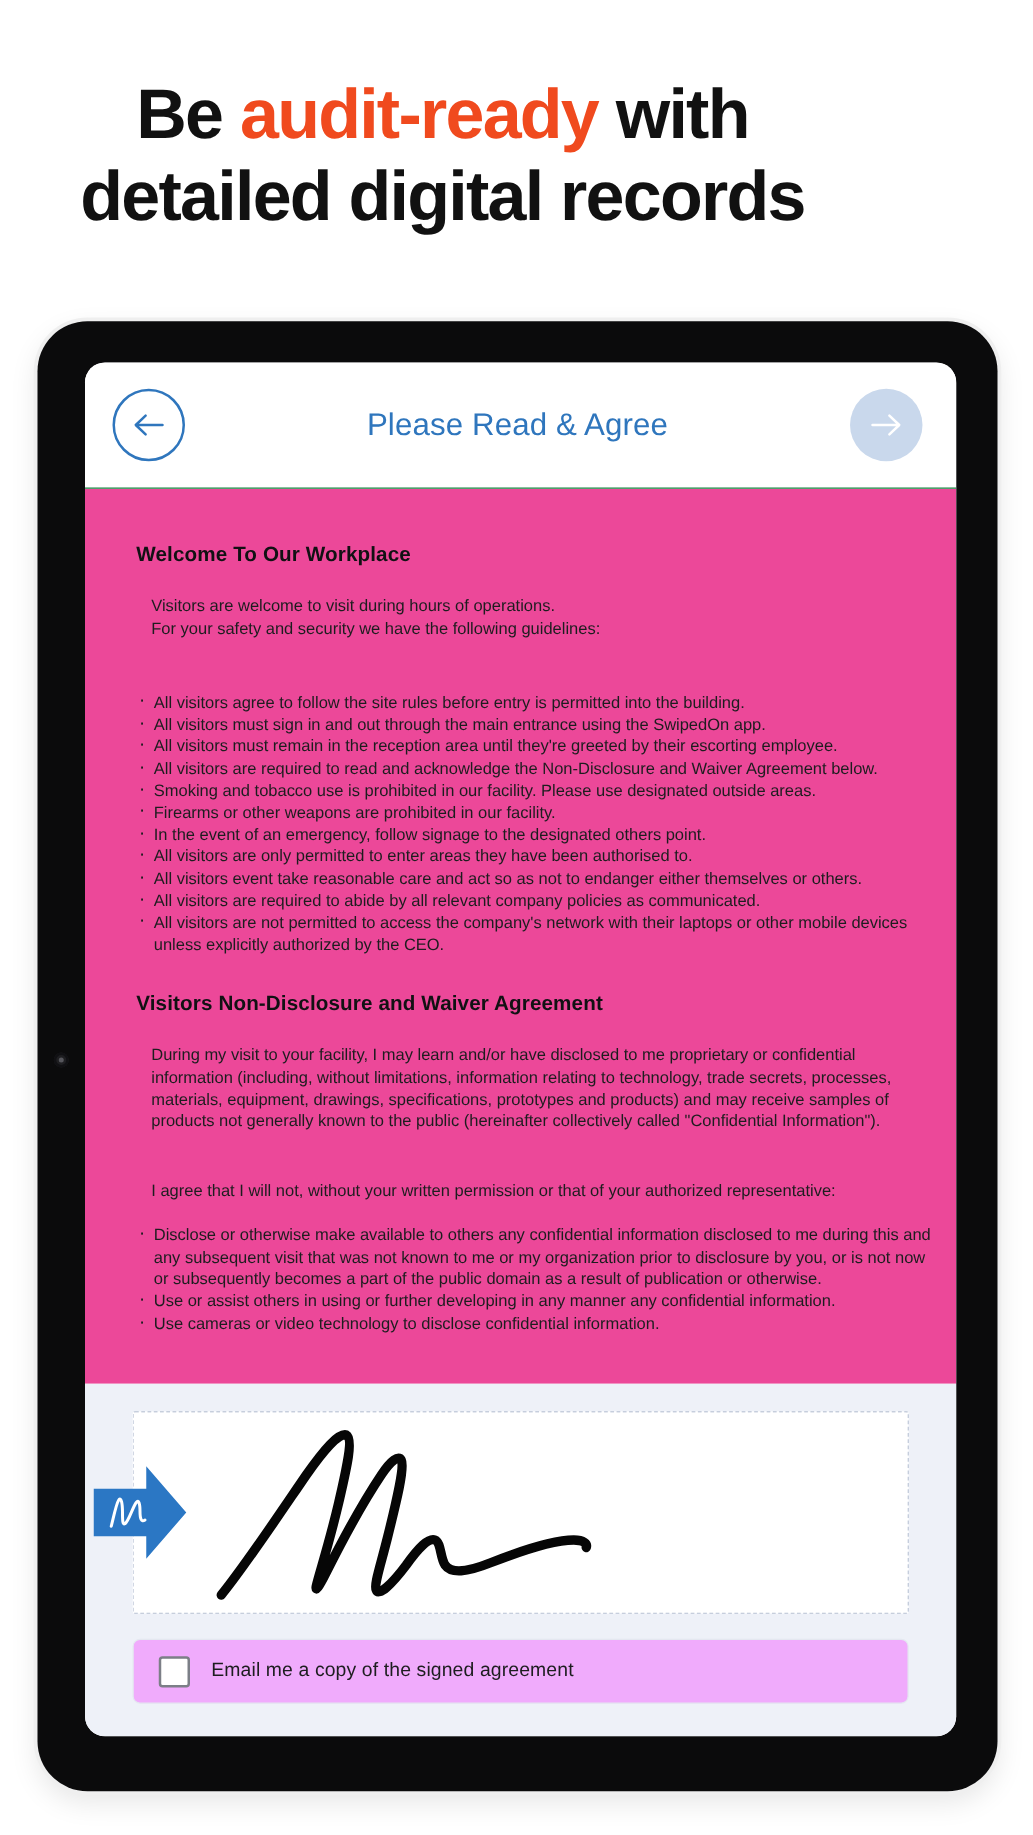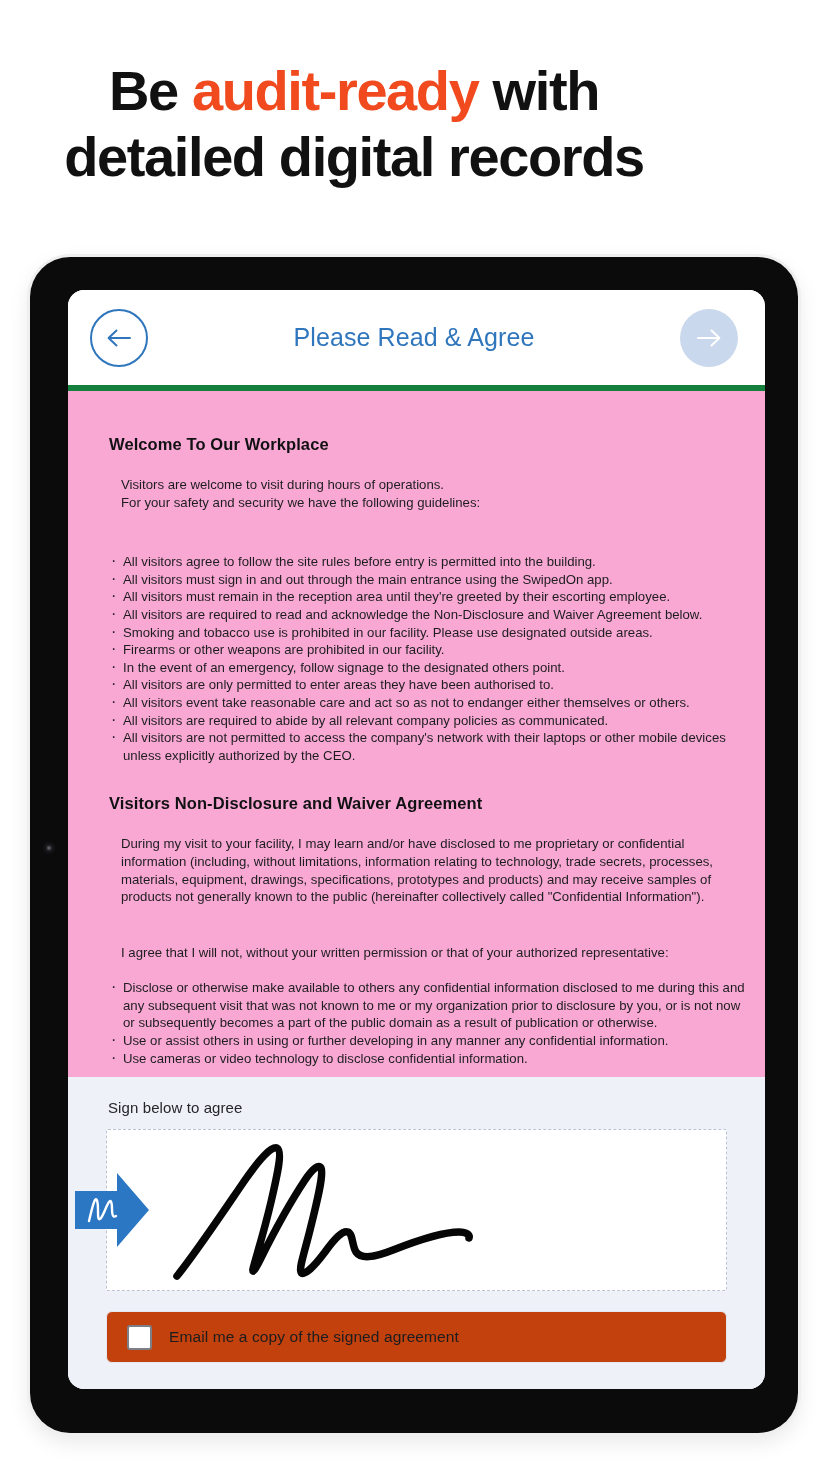--- a/index.html
+++ b/index.html
@@ -71,21 +71,21 @@
     display: flex;
     flex-direction: column;
     position: relative;
   }
 
   
   .app-header {
     height: 101px;
     flex: 0 0 101px;
     background: #ffffff;
-    border-bottom: 6px solid #15803d;
+    border-bottom: 1px solid #15803d;
     display: flex;
     align-items: center;
     padding: 0 27px 0 22px;
     box-sizing: border-box;
     position: relative;
   }
   .nav-btn {
     width: 58px;
     height: 58px;
     border-radius: 50%;
@@ -112,21 +112,21 @@
     letter-spacing: .1px;
   }
 
   
   .doc {
     flex: 1 1 auto;
     overflow: hidden;
     padding: 44px 18px 10px 41px;
     box-sizing: border-box;
     color: #1d1d1f;
-    background: #f9a8d4;
+    background: #ec4899;
   }
   .doc h2 {
     margin: 0 0 22px 0;
     font-size: 16.5px;
     font-weight: 700;
     color: #111113;
     letter-spacing: .1px;
   }
   .doc h2.second {
     margin: 30px 0 22px 0;
@@ -198,21 +198,21 @@
   }
   .sign-ink {
     position: absolute;
     left: 60px;
     top: 6px;
     width: 420px;
     height: 150px;
   }
   .checkbox-row {
     margin-top: 20px;
-    background: #c2410c;
+    background: #f0abfc;
     border: 1px solid #e4e8f0;
     border-radius: 6px;
     height: 52px;
     display: flex;
     align-items: center;
     padding: 0 20px;
     box-sizing: border-box;
   }
   .checkbox-box {
     width: 21px;
@@ -282,21 +282,20 @@
       <ul class="bullets" id="agree-list">
           <li>Disclose or otherwise make available to others any confidential information disclosed to me during this and any subsequent visit that was not known to me or my organization prior to disclosure by you, or is not now or subsequently becomes a part of the public domain as a result of publication or otherwise.</li>
           <li>Use or assist others in using or further developing in any manner any confidential information.</li>
           <li>Use cameras or video technology to disclose confidential information.</li>
         </ul>
       <div class="gap-md"></div>
 
     </div>
 
     <div class="sign-panel">
-      <div class="sign-label">Sign below to agree</div>
 
       <div class="sign-pad-wrap">
         <div class="sign-pad">
 
           <svg class="sign-ink" viewBox="0 0 420 150">
             <path d="M10 140 C 28 118, 52 82, 78 44 C 92 24, 104 10, 110 12 C 116 15, 110 40, 104 66 C 96 100, 88 124, 86 133 C 85 138, 88 134, 94 122 C 108 94, 126 62, 138 44 C 146 32, 152 28, 154 32 C 157 38, 150 66, 143 94 C 137 118, 132 132, 134 136 C 136 141, 146 132, 158 116 C 168 102, 176 94, 181 96 C 186 98, 185 110, 189 116 C 194 123, 206 122, 226 114 C 254 103, 278 96, 292 96 C 300 96, 303 99, 302 102" fill="none" stroke="#060606" stroke-width="7.5" stroke-linecap="round" stroke-linejoin="round"></path>
           </svg>
 
           <svg class="sign-arrow" viewBox="0 0 78 82">
             <path d="M2 22 H44 V4 L76 41 L44 78 V60 H2 Z" fill="#2b77c4"></path>

